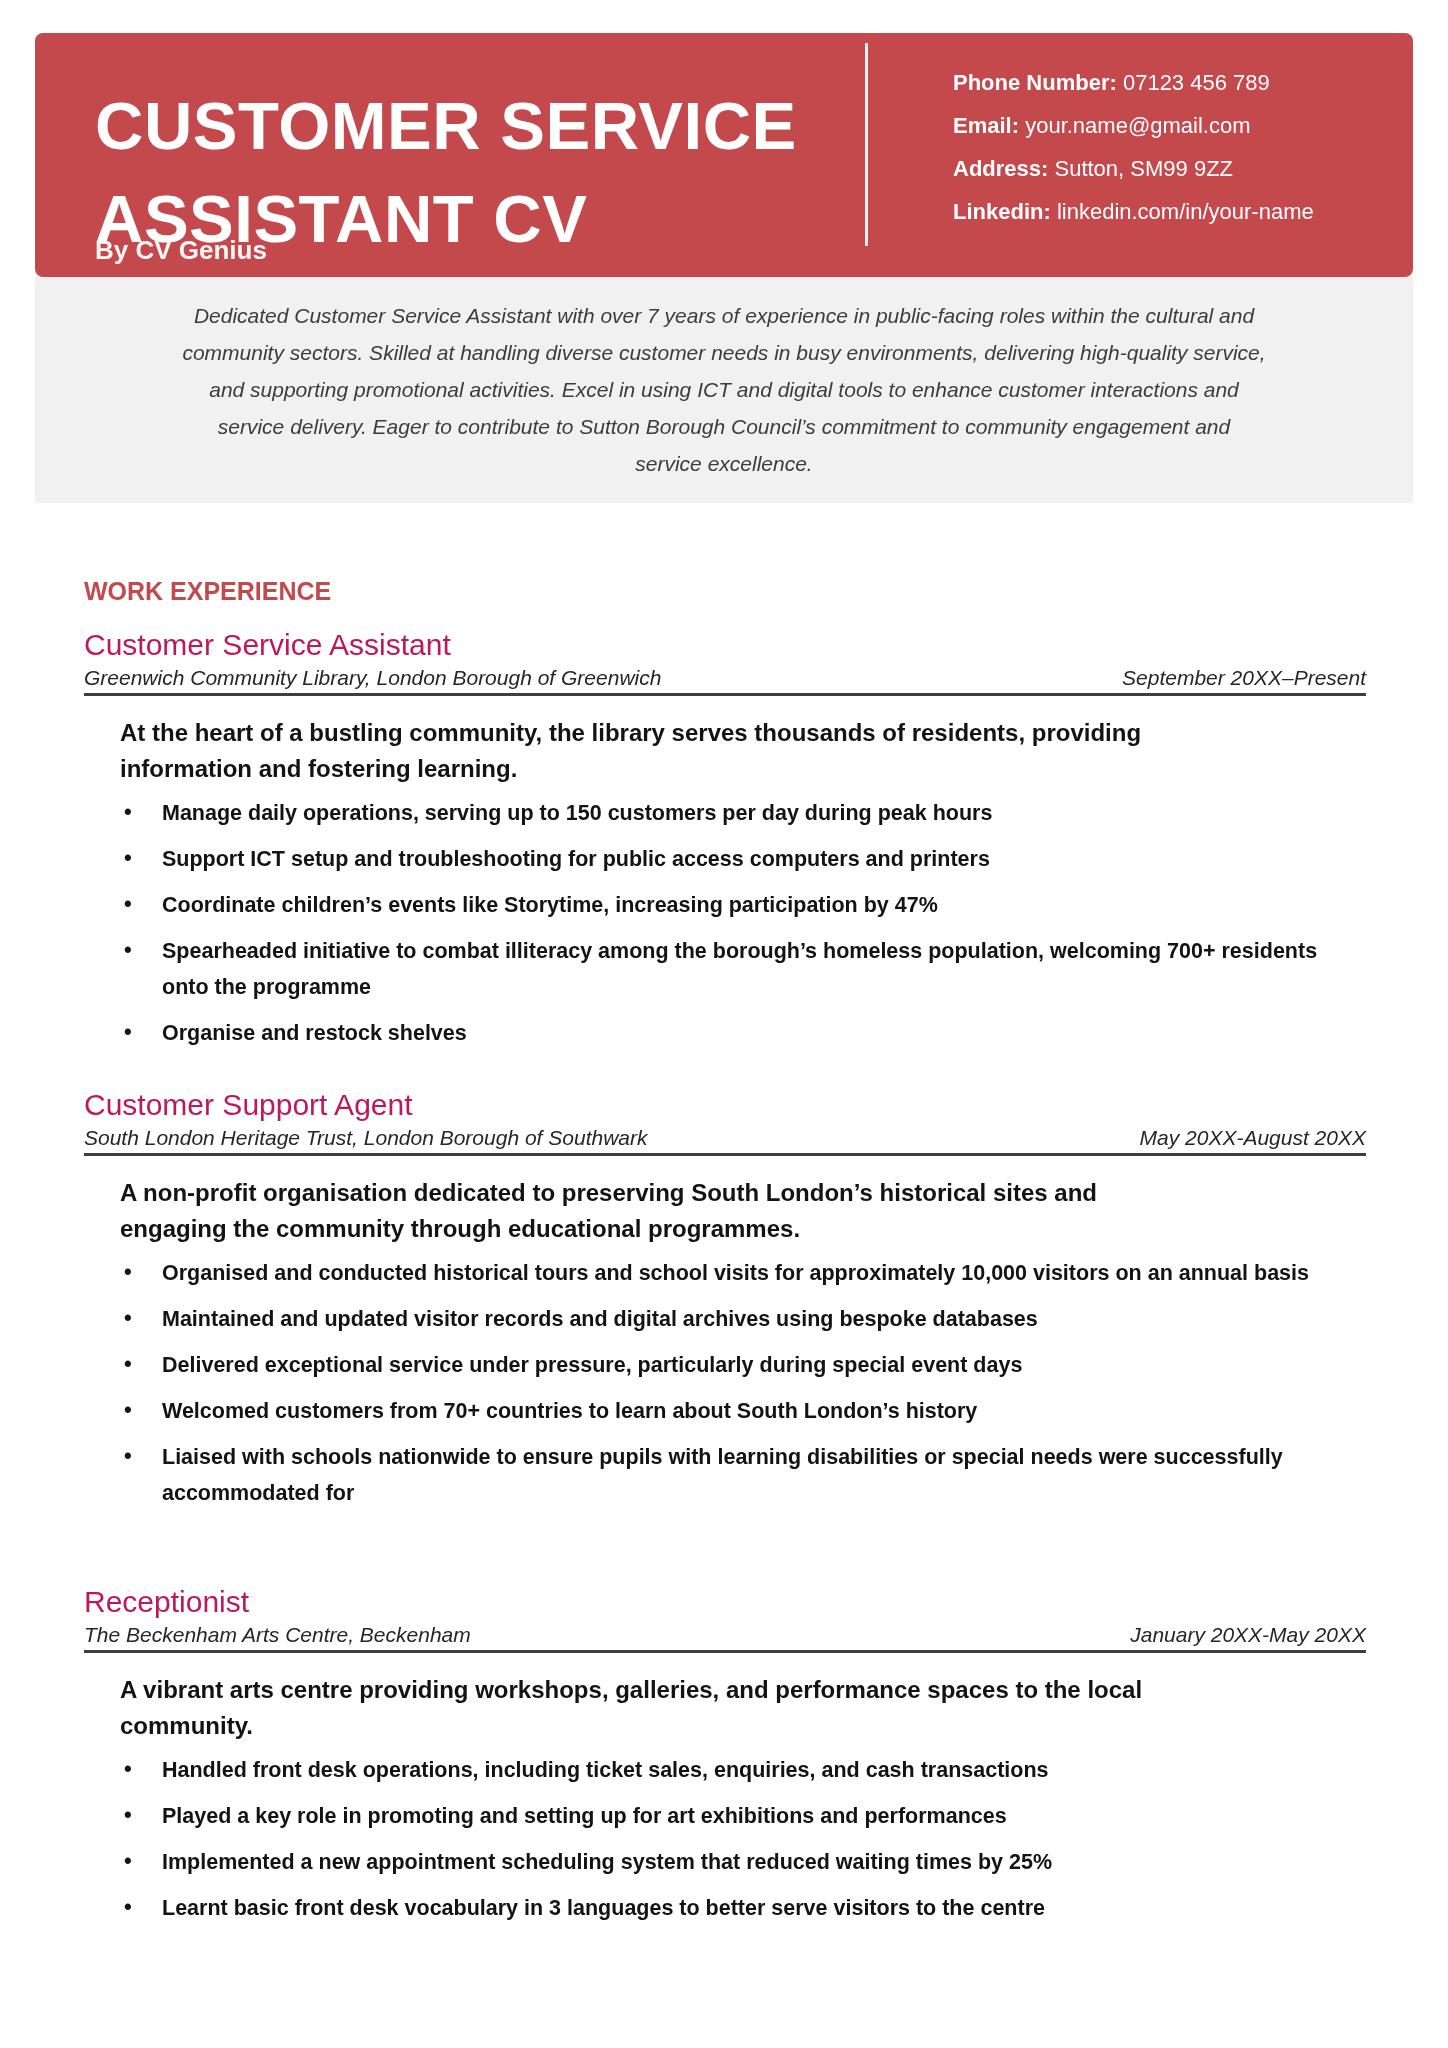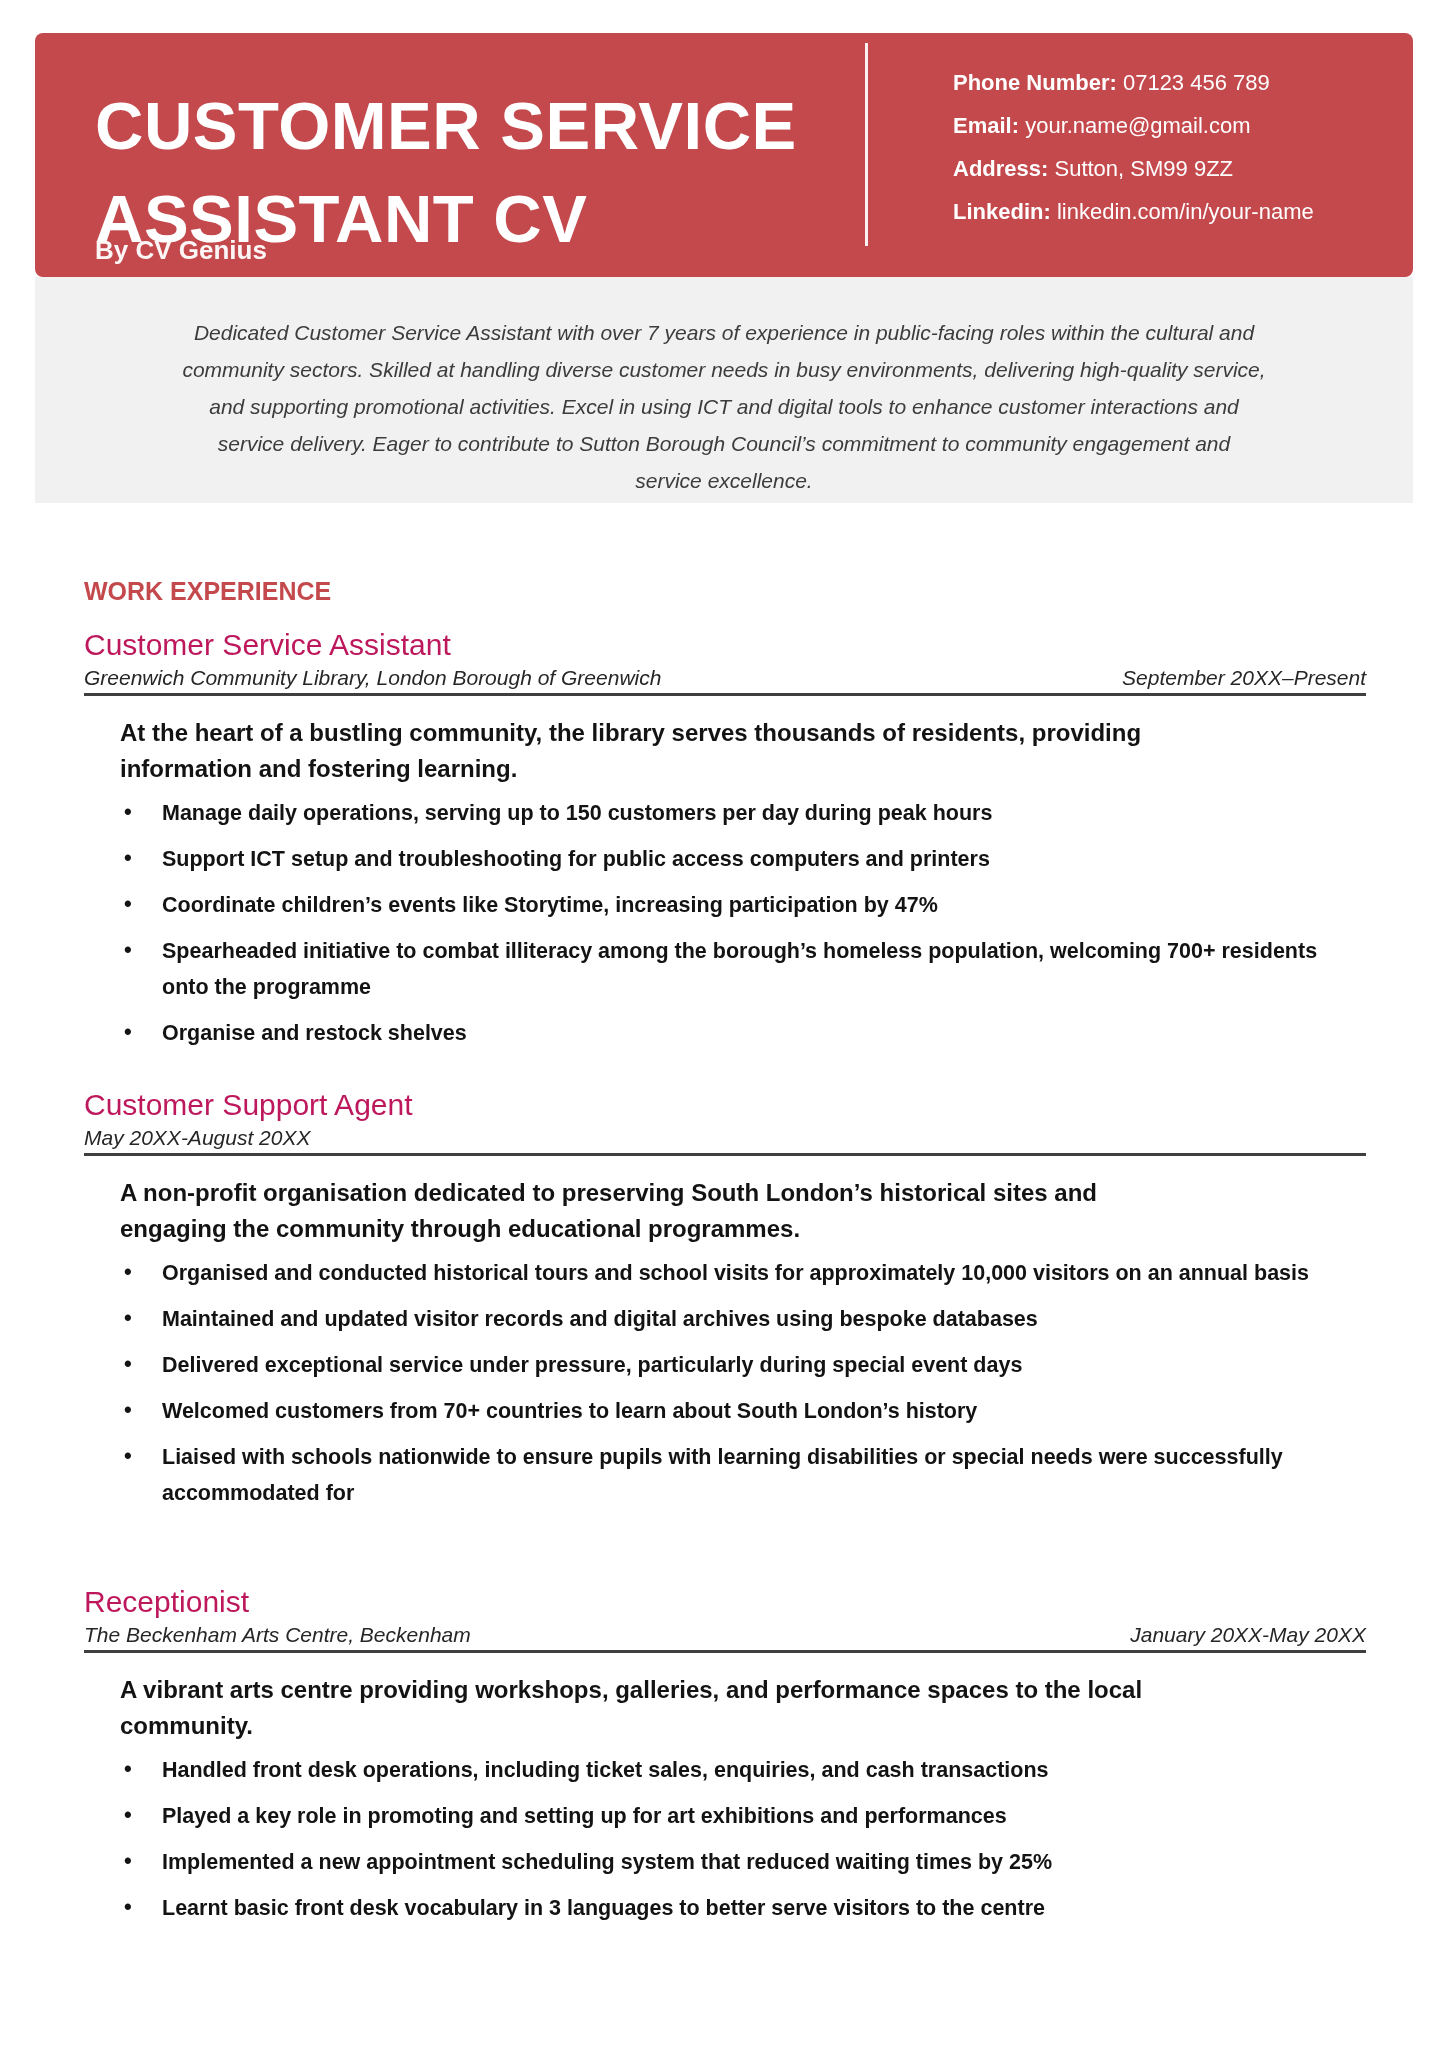--- a/index.html
+++ b/index.html
@@ -33,21 +33,21 @@
     font-size:22px; line-height:43px; white-space:nowrap;
   }
   .contact b { font-weight:700; }
 
   
   .summary {
     position:absolute; left:35px; top:277px; width:1378px; height:226px;
     background:var(--graybg,#F1F1F1);
   }
   .summary p {
-    margin:0; padding:37px 66px 0;
+    margin:0; padding:20px 66px 0;
     text-align:center; font-style:italic;
     font-size:21px; line-height:37px; color:#3C3C3C;
     white-space:pre-line;
   }
 
   
   .section-heading {
     position:absolute; left:84px; top:556px;
     font-size:25px; font-weight:700; color:var(--red,#C4494D);
   }
@@ -118,20 +118,21 @@
       <li>Support ICT setup and troubleshooting for public access computers and printers</li>
       <li>Coordinate children’s events like Storytime, increasing participation by 47%</li>
       <li>Spearheaded initiative to combat illiteracy among the borough’s homeless population, welcoming 700+ residents onto the programme</li>
       <li>Organise and restock shelves</li>
     </ul>
   </article>
 
   <article class="job" id="job2">
     <div class="job-title">Customer Support Agent</div>
     <div class="job-meta">
+      <span>South London Heritage Trust, London Borough of Southwark</span>
       <span>May 20XX-August 20XX</span>
     </div>
     <div class="job-desc">A non-profit organisation dedicated to preserving South London’s historical sites and
 engaging the community through educational programmes.</div>
     <ul class="job-bullets">
       <li>Organised and conducted historical tours and school visits for approximately 10,000 visitors on an annual basis</li>
       <li>Maintained and updated visitor records and digital archives using bespoke databases</li>
       <li>Delivered exceptional service under pressure, particularly during special event days</li>
       <li>Welcomed customers from 70+ countries to learn about South London’s history</li>
       <li>Liaised with schools nationwide to ensure pupils with learning disabilities or special needs were successfully accommodated for</li>

